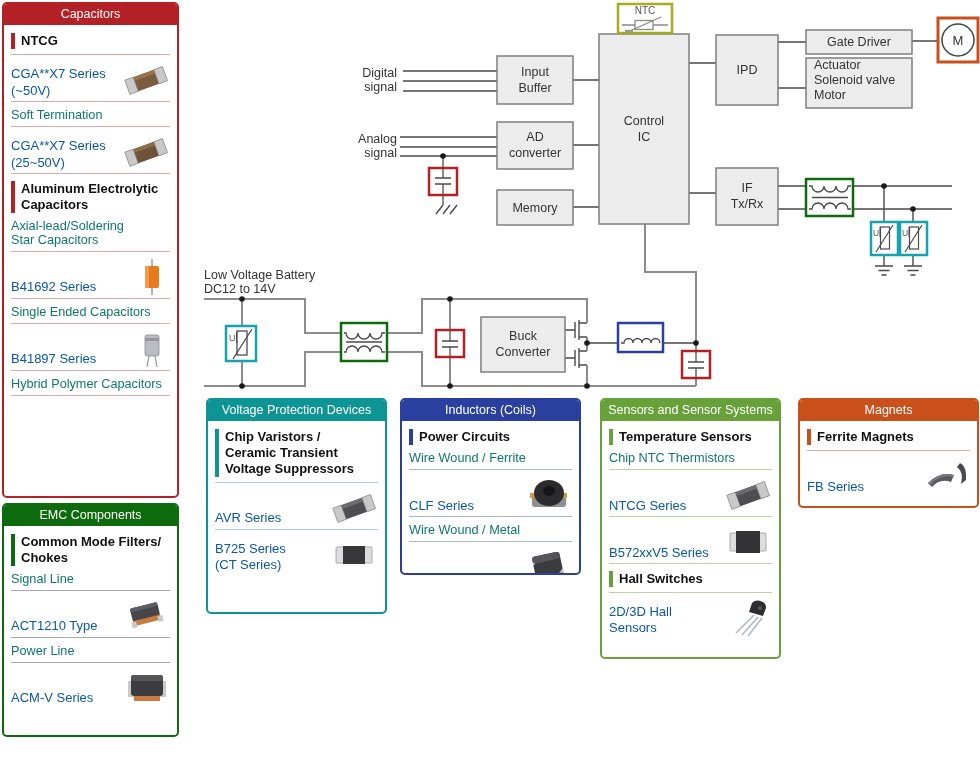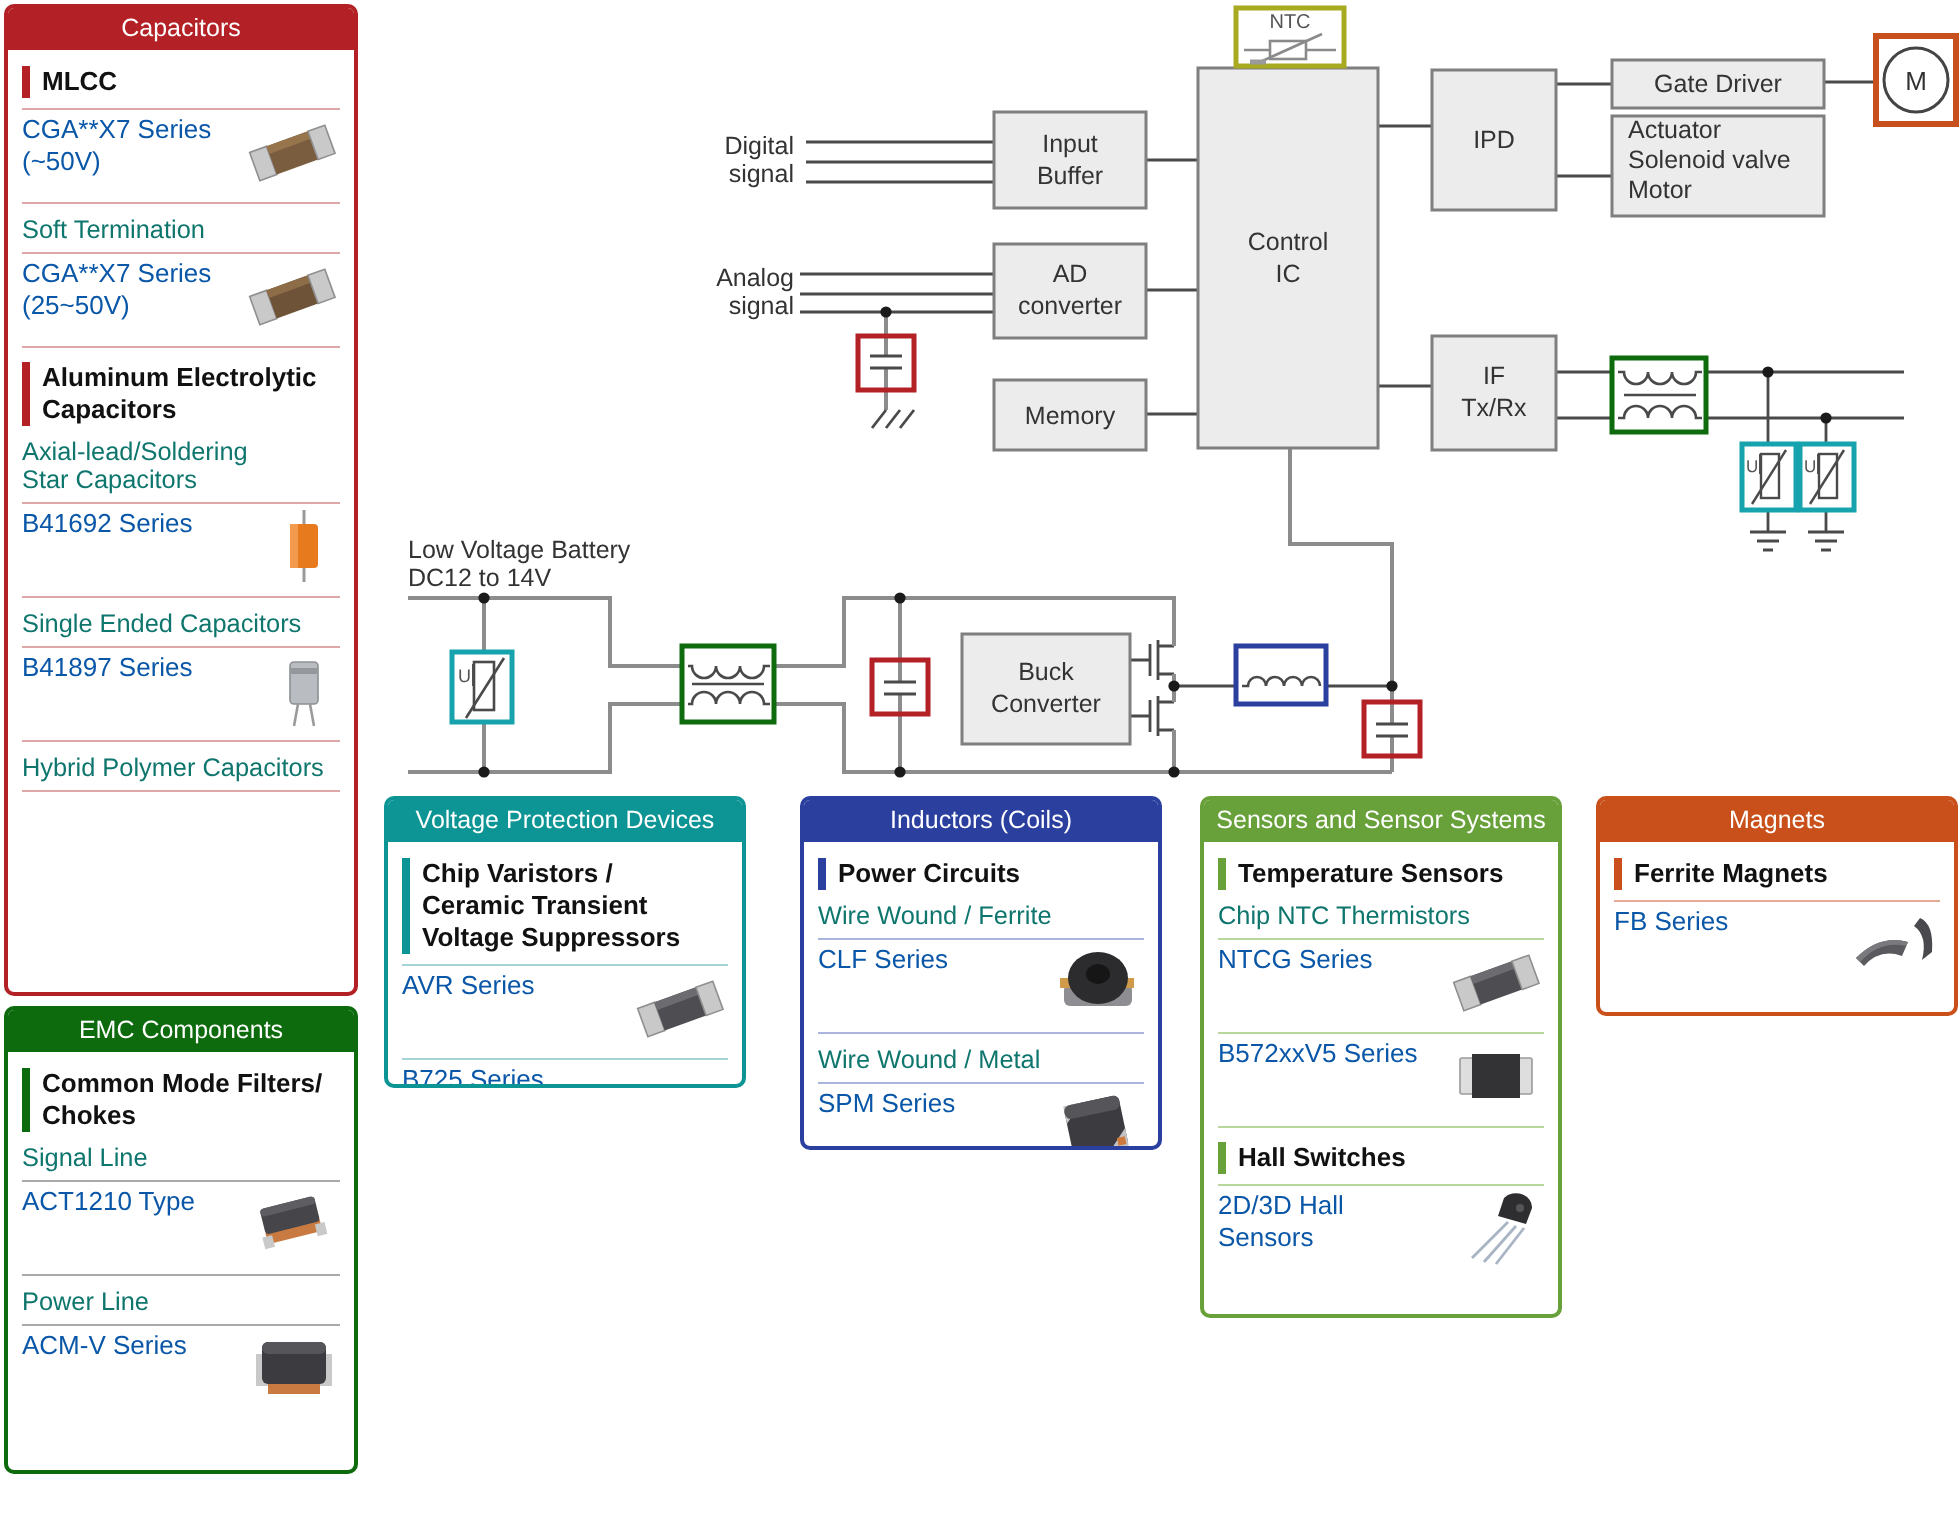--- a/index.html
+++ b/index.html
@@ -15,34 +15,34 @@
   #circuit{position:absolute;left:0;top:0;pointer-events:none}
   .panel{position:absolute;background:#fff;border-radius:5px;box-sizing:border-box;
          overflow:hidden;border:2px solid}
   .phead{height:21px;line-height:21px;text-align:center;color:#fff;font-size:12.5px}
   .pbody{padding:1px 7px 6px}
   .sec{display:flex;gap:6px;font-weight:bold;font-size:13px;line-height:1.22;
        margin:7px 0 5px;color:#111;align-items:stretch}
   .bar{width:4px;flex:none}
   .sub{font-size:12.7px;color:#0f766e;margin:6px 0 4px}
   .hr{border-top:1px solid;margin:2px 0}
-  .prod{display:flex;align-items:flex-start;justify-content:space-between;margin:1px 0;min-height:42px}
+  .prod{display:flex;align-items:flex-end;justify-content:space-between;margin:1px 0;min-height:42px}
   .link{font-size:13px;line-height:1.25;color:var(--link_blue);cursor:pointer;text-decoration:none}
   .link span{display:block}
   .picon{width:48px;height:38px;flex:none}
 
   #p-cap{left:2px;top:2px;width:177px;height:496px;border-color:var(--capacitors_red)}
   #p-cap .phead,#p-cap .bar{background:var(--capacitors_red)}
   #p-cap .hr{border-color:#dfa8a8}
 
   #p-emc{left:2px;top:503px;width:177px;height:234px;border-color:var(--emc_green)}
   #p-emc .phead,#p-emc .bar{background:var(--emc_green)}
   #p-emc .hr{border-color:#a9a9a9}
 
-  #p-vpd{left:192px;top:398px;width:181px;height:146px;border-color:var(--vpd_teal)}
+  #p-vpd{left:206px;top:398px;width:181px;height:216px;border-color:var(--vpd_teal)}
   #p-vpd .phead,#p-vpd .bar{background:var(--vpd_teal)}
   #p-vpd .hr{border-color:#a6d4d4}
 
   #p-ind{left:400px;top:398px;width:181px;height:177px;border-color:var(--inductors_blue)}
   #p-ind .phead,#p-ind .bar{background:var(--inductors_blue)}
   #p-ind .hr{border-color:#aab4dd}
 
   #p-sen{left:600px;top:398px;width:181px;height:261px;border-color:var(--sensors_green)}
   #p-sen .phead,#p-sen .bar{background:var(--sensors_green)}
   #p-sen .hr{border-color:#b8d69e}
@@ -207,21 +207,21 @@
     <rect x="909.5" y="227" width="9" height="22" fill="#fff" stroke="#4a4a4a" stroke-width="1.2"></rect>
     <line x1="905" y1="252" x2="922" y2="225" stroke="#4a4a4a" stroke-width="1.2"></line>
   </g>
 </svg>
 
 <div class="panel" id="p-cap">
   <div class="phead">Capacitors</div>
   <div class="pbody">
     <div class="sec">
         <span class="bar"></span>
-        <span>MLCC</span>
+        <span>NTCG</span>
       </div>
     <div class="hr"></div>
     <div class="prod">
       <a class="link">
           <span>CGA**X7 Series</span>
           <span>(~50V)</span>
         </a>
       <svg class="picon" viewBox="0 0 48 38">
         <g transform="rotate(-20 24 19)">
             <rect x="4" y="12" width="9" height="15" fill="#c9c9c9" stroke="#8f8f8f" stroke-width="0.8"></rect>

